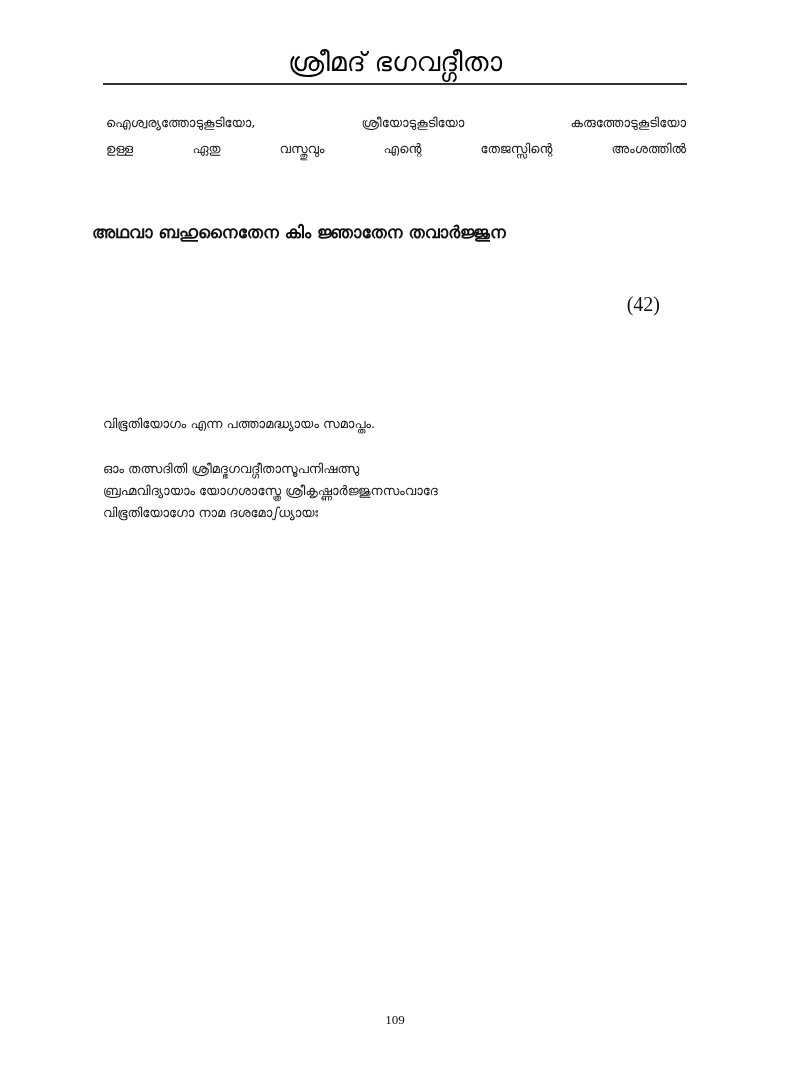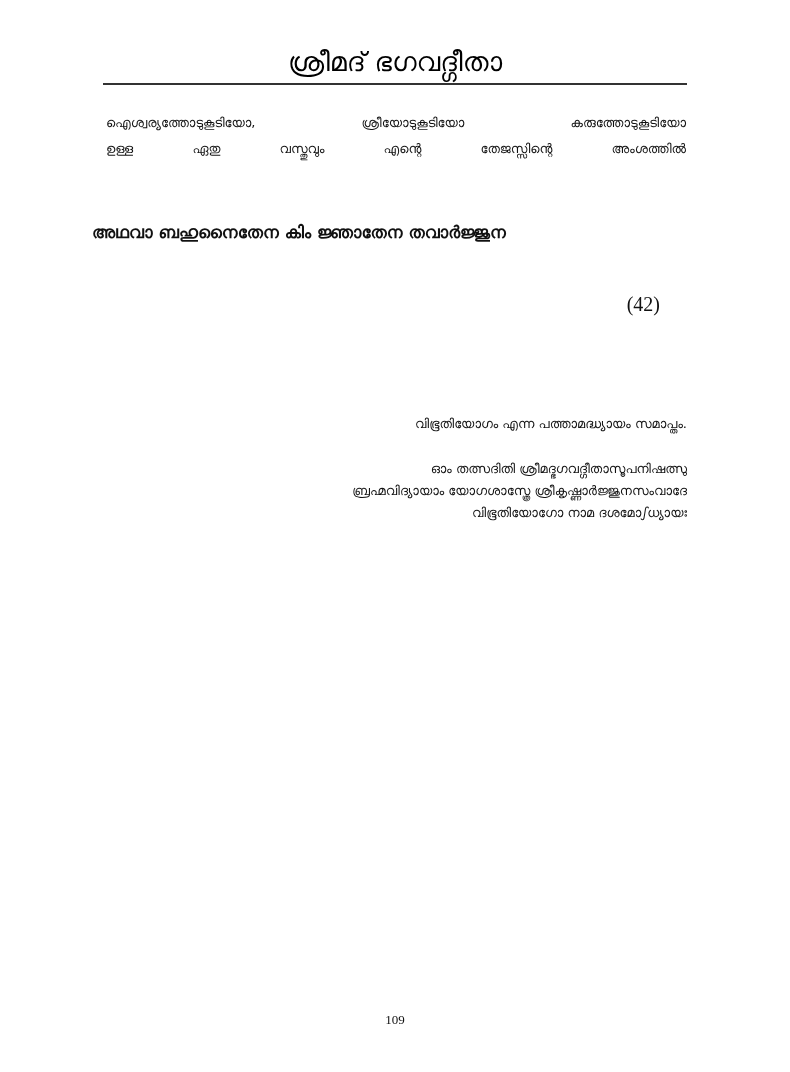--- a/index.html
+++ b/index.html
@@ -74,21 +74,21 @@
       top: 0;
       font-family: "Liberation Serif", "DejaVu Serif", serif;
       font-weight: normal;
       font-size: 20px;
       margin-top: 44px;
     }
     .para-2 { top: 302px; }
     .colophon {
       position: absolute;
       left: 103px; width: 584px;
-      text-align: right;
+      text-align: left;
       font-size: 13px;
       line-height: 22px;
     }
     .colophon-1 { top: 413px; }
     .colophon-2 { top: 458px; }
     .colophon-2 .cline { display: block; }
     .page-number {
       position: absolute;
       left: 103px; width: 584px;
       top: 1007px;

